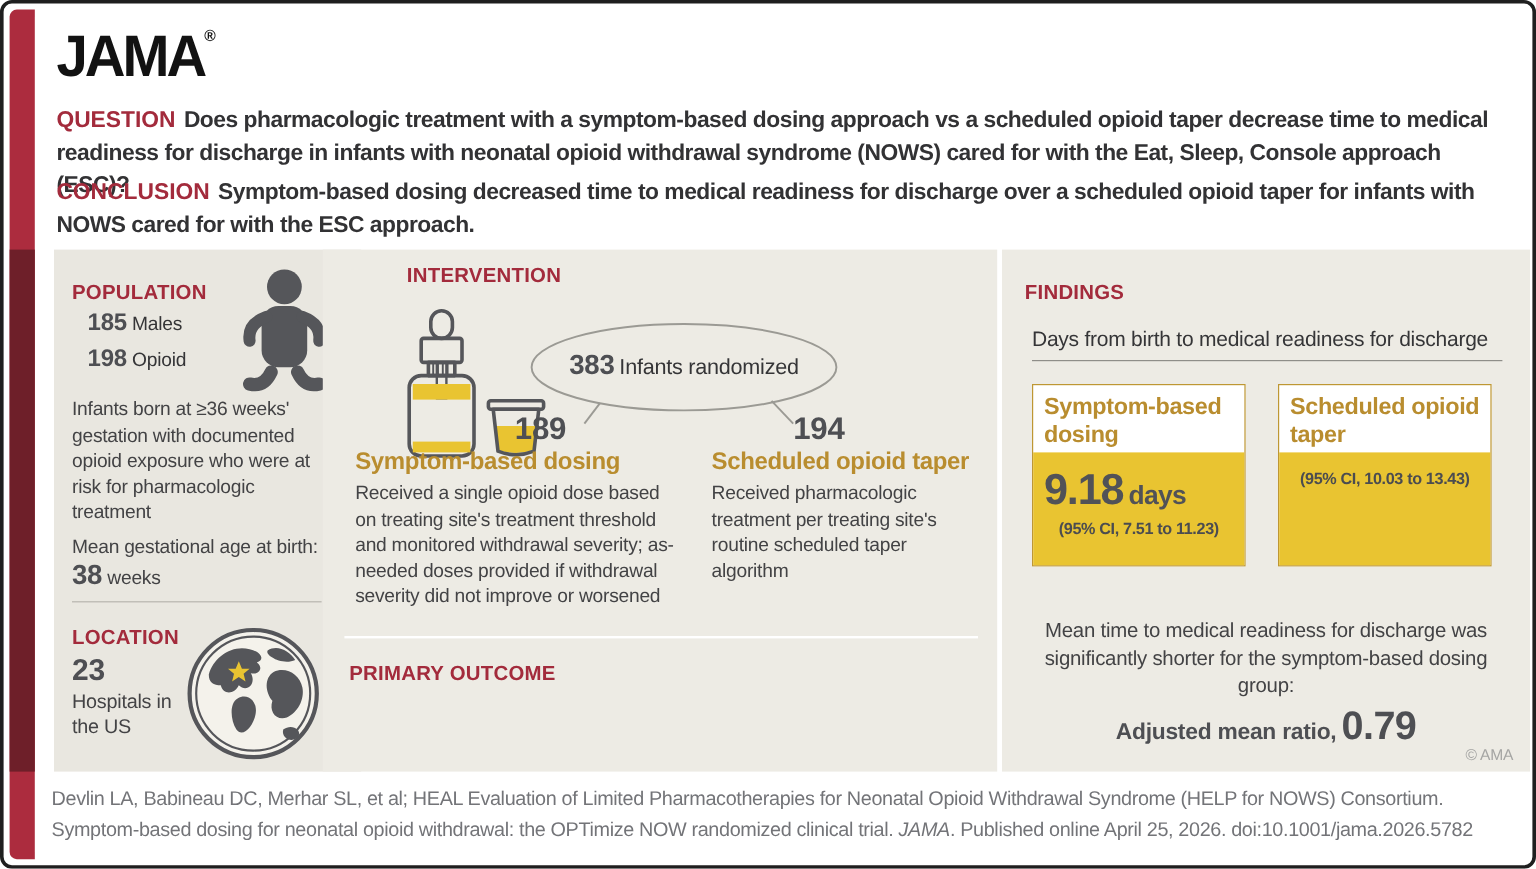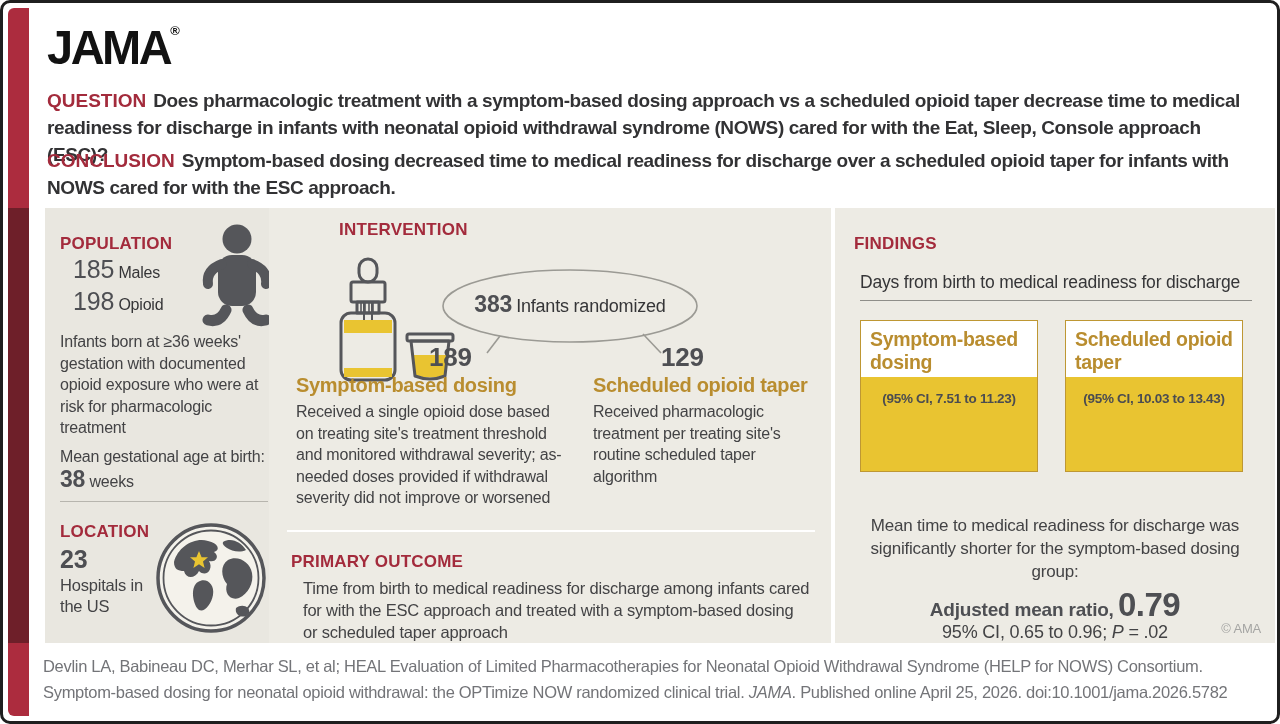--- a/index.html
+++ b/index.html
@@ -46,21 +46,21 @@
   .col-mid{left:266px;width:562px;}
   .col-right{left:832px;width:440px;}
 
   .sec-h{font-size:17px;font-weight:bold;color:var(--red);letter-spacing:0.2px;}
 
   
   .pop-h{position:absolute;left:15px;top:26px;}
   .baby{position:absolute;left:152px;top:16px;}
   .stats{position:absolute;left:28px;top:47px;}
   .stat-row{white-space:nowrap;line-height:28px;}
-  .stat-num{font-size:25px;font-weight:normal;color:var(--num);}
+  .stat-num{font-size:20px;font-weight:bold;color:var(--num);}
   .stat-lbl{font-size:16px;color:var(--ink);}
   .pop-desc{position:absolute;left:15px;top:123px;width:212px;font-size:16px;line-height:21.5px;color:var(--desc);}
   .pop-mean{position:absolute;left:15px;top:238px;width:212px;font-size:16px;line-height:22px;color:var(--desc);}
   .pop-mean .big{font-size:23px;font-weight:bold;color:var(--num);}
   .div-left{position:absolute;left:15px;top:293px;width:208px;border-top:1.5px solid #B7B5AE;}
   .loc-h{position:absolute;left:15px;top:314px;}
   .loc-num{position:absolute;left:15px;top:337px;font-size:25px;font-weight:bold;color:var(--num);}
   .loc-lbl{position:absolute;left:15px;top:367px;width:90px;font-size:16.5px;line-height:21px;color:var(--desc);}
   .globe{position:absolute;left:108px;top:312px;}
 
@@ -199,64 +199,61 @@
     <svg class="rand-svg" width="290" height="110" viewBox="0 0 290 110">
       <ellipse cx="141" cy="48" rx="127" ry="36" fill="none" stroke="#9B9A94" stroke-width="1.6"></ellipse>
       <path d="M71 78 L58 95" fill="none" stroke="#9B9A94" stroke-width="1.6"></path>
       <path d="M214 76 L232 95" fill="none" stroke="#9B9A94" stroke-width="1.6"></path>
     </svg>
     <div class="rand-text">
       <span class="big">383</span><span class="lbl">Infants randomized</span>
     </div>
 
     <div class="n-left">189</div>
-    <div class="n-right">129</div>
+    <div class="n-right">194</div>
 
     <div class="grp grp-l">
       <div class="grp-title">Symptom-based dosing</div>
       <div class="grp-desc">Received a single opioid dose based on treating site's treatment threshold and monitored withdrawal severity; as-needed doses provided if withdrawal severity did not improve or worsened</div>
     </div>
     <div class="grp grp-r">
       <div class="grp-title">Scheduled opioid taper</div>
       <div class="grp-desc">Received pharmacologic treatment per treating site's routine scheduled taper algorithm</div>
     </div>
 
     <div class="div-mid"></div>
 
     <div class="sec-h po-h">PRIMARY OUTCOME</div>
-    <p class="po-text">Time from birth to medical readiness for discharge among infants cared for with the ESC approach and treated with a symptom-based dosing or scheduled taper approach</p>
   </div>
 
   <div class="col col-right">
     <div class="sec-h fin-h">FINDINGS</div>
     <div class="fin-sub">Days from birth to medical readiness for discharge</div>
 
     <div class="card card-1">
       <div class="card-title">Symptom-based dosing</div>
       <div class="card-body">
+        <div><span class="card-val">9.18</span> <span class="card-unit">days</span></div>
         <div class="card-ci">(95% CI, 7.51 to 11.23)</div>
       </div>
     </div>
 
     <div class="card card-2">
       <div class="card-title">Scheduled opioid taper</div>
       <div class="card-body">
         <div class="card-ci">(95% CI, 10.03 to 13.43)</div>
       </div>
     </div>
 
     <p class="fin-sum">Mean time to medical readiness for discharge was significantly shorter for the symptom-based dosing group:</p>
 
     <div class="fin-ratio">
       <span class="lbl">Adjusted mean ratio,</span>
       <span class="val">0.79</span>
     </div>
-    <div class="fin-ci">
-      <span>95% CI, 0.65 to 0.96; </span><span class="ital">P</span><span> = .02</span>
-    </div>
 
     <div class="ama">© AMA</div>
   </div>
 
   <div class="footer">
     <div>Devlin LA, Babineau DC, Merhar SL, et al; HEAL Evaluation of Limited Pharmacotherapies for Neonatal Opioid Withdrawal Syndrome (HELP for NOWS) Consortium.</div>
     <div>
       <span>Symptom-based dosing for neonatal opioid withdrawal: the OPTimize NOW randomized clinical trial. </span><span class="ital">JAMA</span><span>. Published online April 25, 2026. doi:10.1001/jama.2026.5782</span>
     </div>
   </div>

